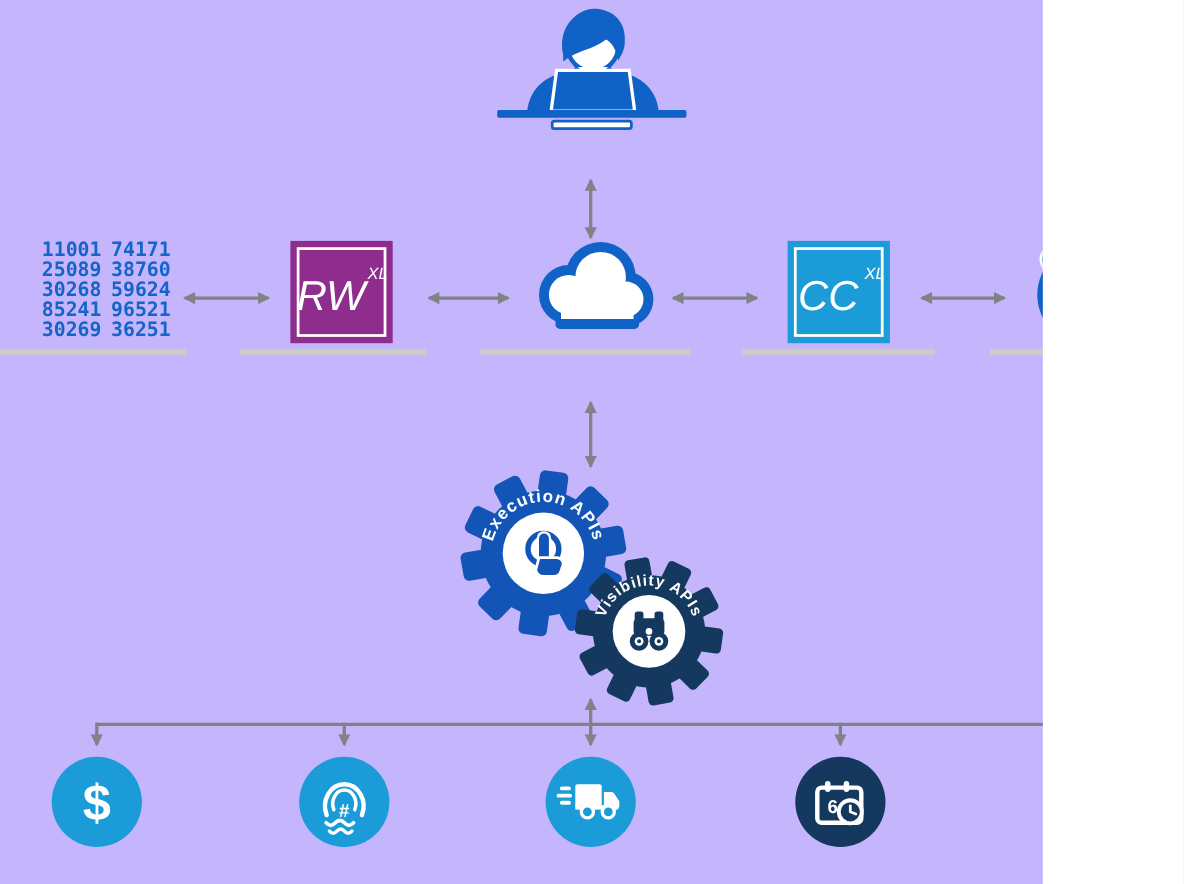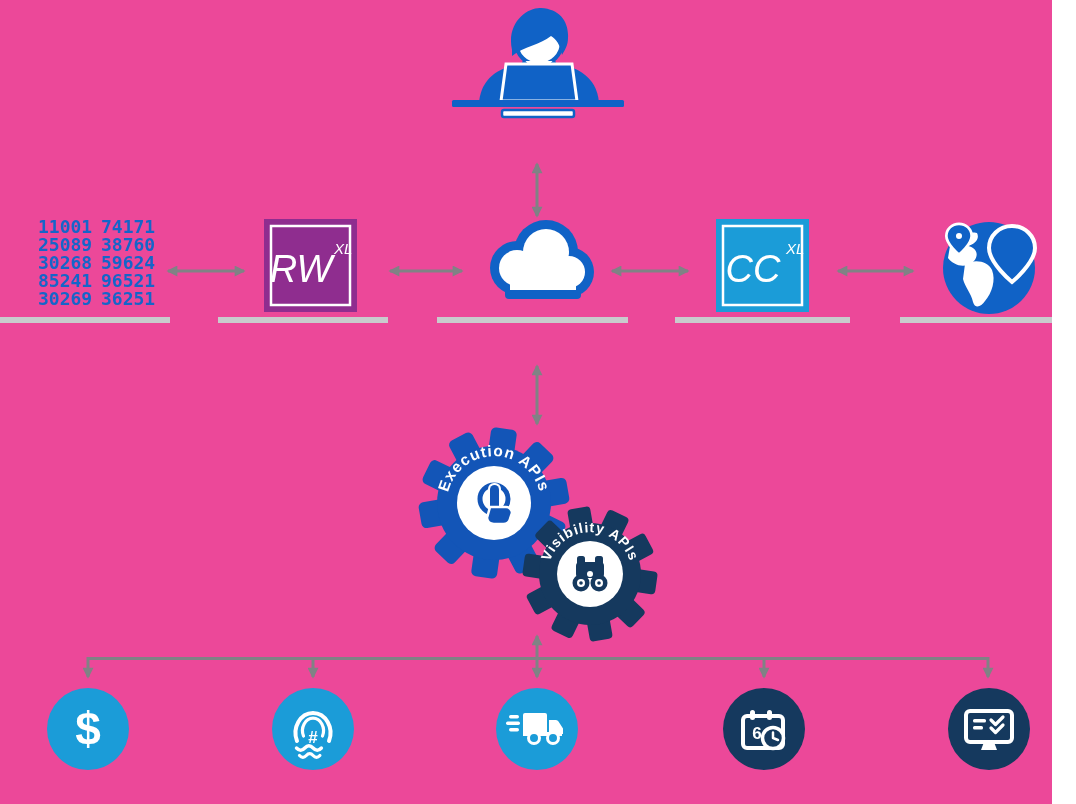--- a/index.html
+++ b/index.html
@@ -1,16 +1,16 @@
 <!DOCTYPE html>
 <html><head>
 <meta charset="utf-8">
 <style>
   html,body{margin:0;padding:0;background:#ffffff;}
-  .canvas{position:relative;width:1052px;height:804px;background:#ec4899;overflow:hidden;
+  .canvas{position:relative;width:948px;height:804px;background:#c4b5fd;overflow:hidden;
           font-family:"Liberation Sans",sans-serif;}
   svg{display:block;}
   text{user-select:none;}
   .num{font-family:"DejaVu Sans Mono",monospace;font-weight:bold;font-size:18px;fill:#1565C9;}
   .appMain{font-family:"Liberation Sans",sans-serif;font-style:italic;font-size:38px;fill:#ffffff;}
   .appSup{font-family:"Liberation Sans",sans-serif;font-style:italic;font-size:15px;fill:#ffffff;}
   .gearTxt{font-family:"Liberation Sans",sans-serif;font-weight:bold;fill:#ffffff;letter-spacing:1px;}
   .glyph{font-family:"Liberation Sans",sans-serif;font-weight:bold;fill:#ffffff;}
   .arrow{stroke:#808285;stroke-width:3;fill:none;}
 </style>

